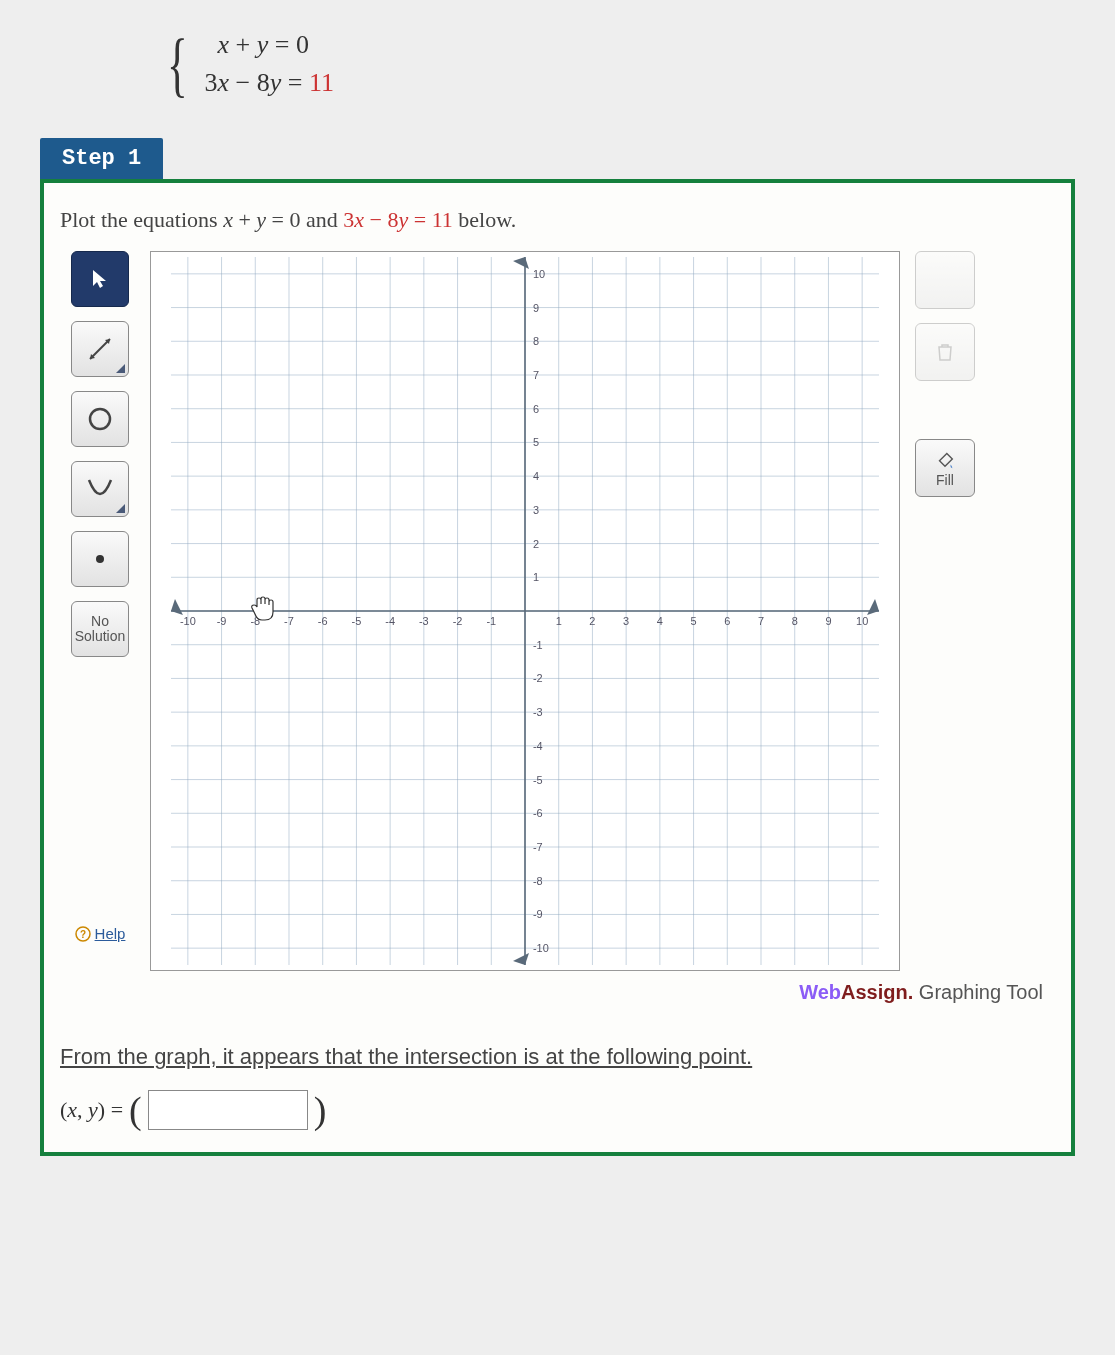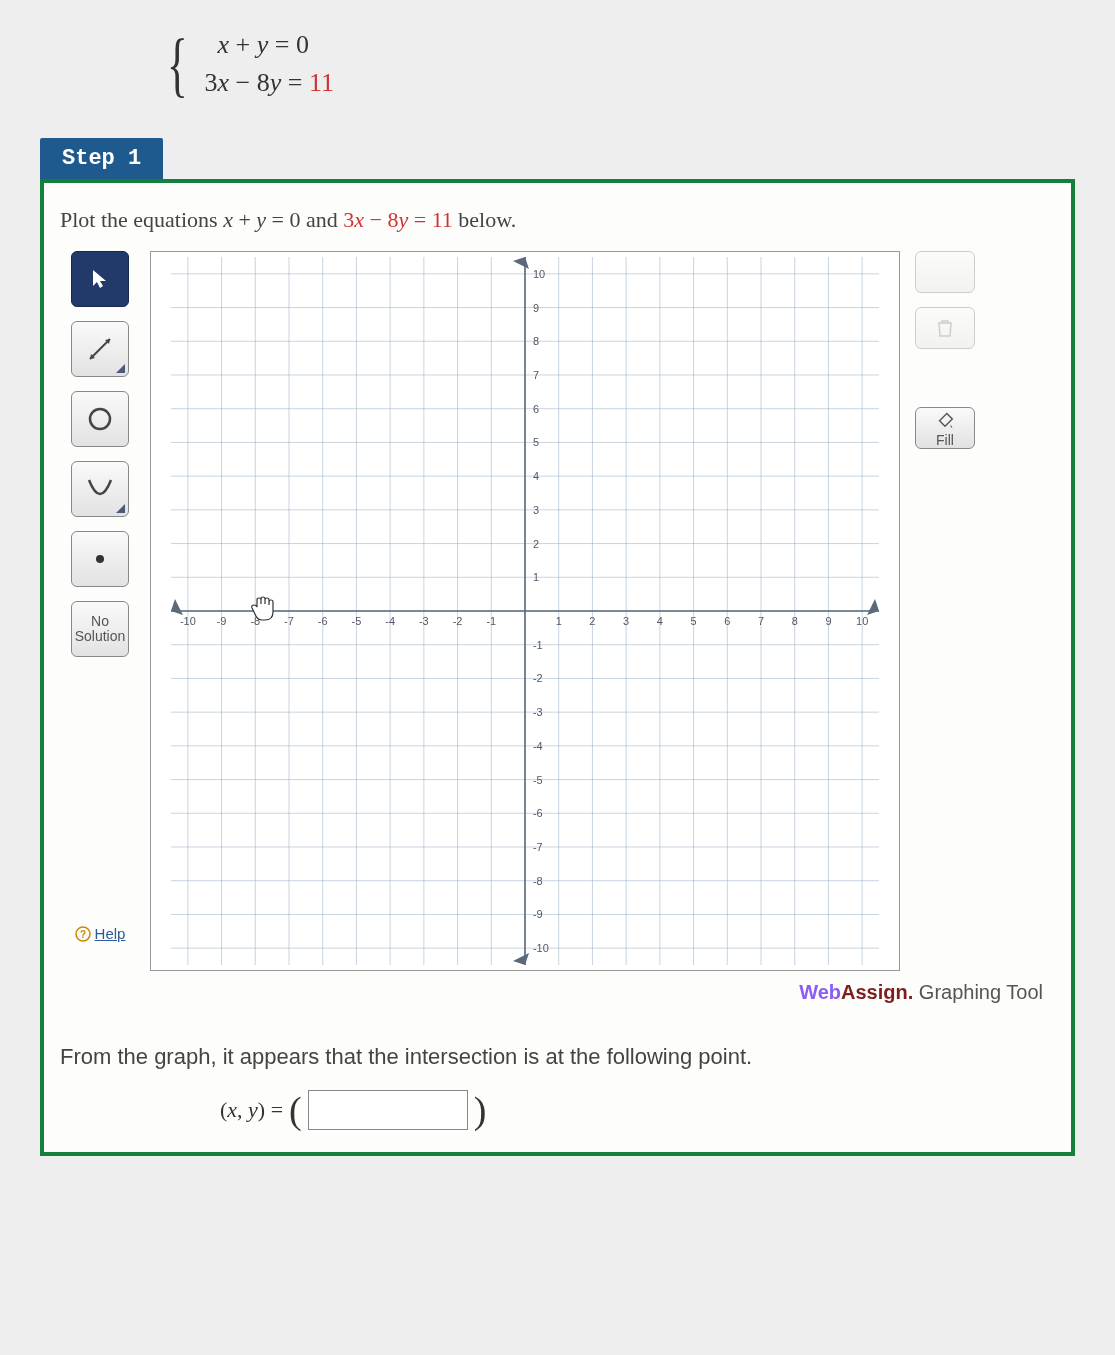--- a/index.html
+++ b/index.html
@@ -119,41 +119,41 @@
   }
   .graph-area svg { width: 100%; height: 100%; }
 
   .right-tools {
     width: 70px;
     display: flex;
     flex-direction: column;
     gap: 14px;
     align-items: center;
   }
-  .right-tools .tool-btn { width: 60px; height: 42px; flex-direction: column; font-size: 14px; gap:2px;}
+  .right-tools .tool-btn { width: 60px; height: 58px; flex-direction: column; font-size: 14px; gap:2px;}
   .right-tools .blank { opacity:.4; }
 
   .footer-brand {
     text-align: right;
     font-size: 20px;
     color: #555;
     margin-top: 10px;
     padding-right: 8px;
   }
   .footer-brand b .assign { color: #7f1d1d; font-weight: bold; }
   .footer-brand b .web { color: #8b5cf6; font-weight: bold; text-align: right; }
 
   .intersection {
     margin-top: 40px;
     font-size: 22px;
     color: #444;
+    text-decoration: underline;
   }
   .answer-row {
     margin-top: 18px;
-    margin-left: 160px;
     font-size: 22px;
     font-family: Georgia, serif;
     display: flex;
     align-items: center;
     gap: 6px;
   }
   .answer-row .var { font-style: italic; }
   .answer-box {
     display: inline-block;
     width: 160px;

